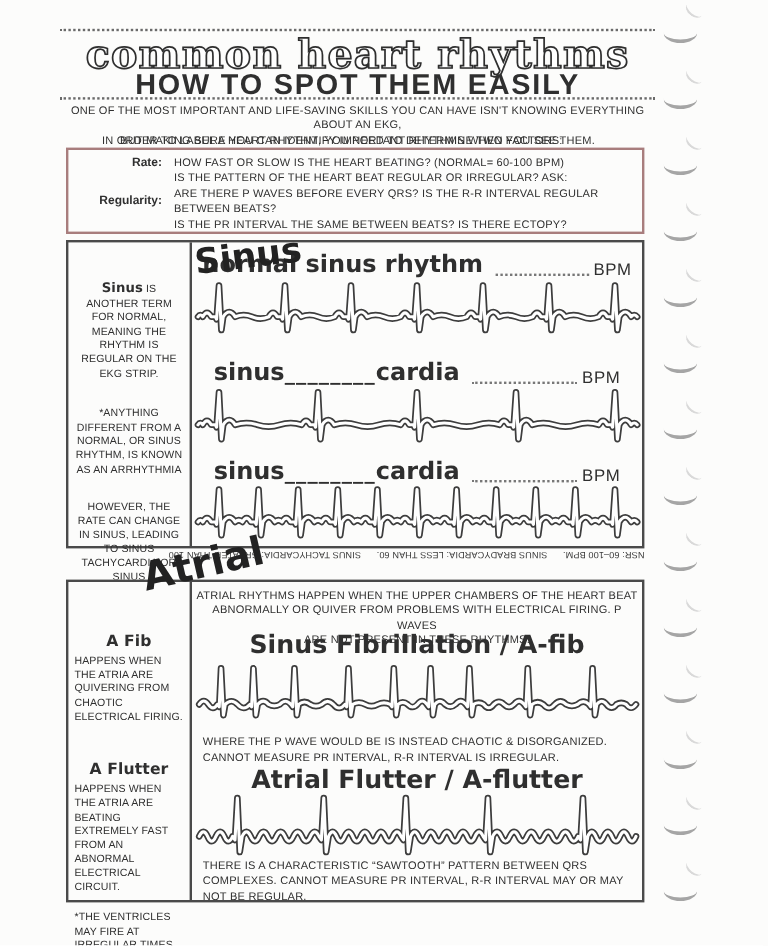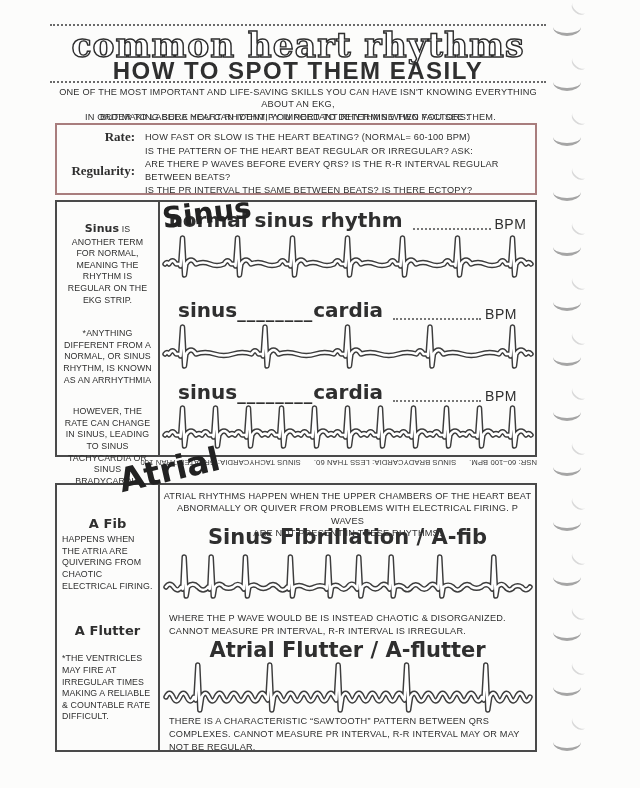--- a/index.html
+++ b/index.html
@@ -11,26 +11,26 @@
          color:#ffffff;-webkit-text-stroke:1.4px #2e2e2e;text-shadow:0 0 1px #2e2e2e;}
   .subtitle{position:absolute;left:50px;top:57px;width:496px;text-align:center;
             font-weight:700;font-size:24px;letter-spacing:1.5px;}
   .hand{font-size:9.2px;letter-spacing:.2px;line-height:1.35;}
   .intro{position:absolute;left:50px;top:86px;width:496px;text-align:center;}
   .factors-line{position:absolute;left:85px;top:111px;}
   .factors-box{position:absolute;left:55px;top:123px;width:482px;height:72px;
                border:2px solid #a87d7d;box-sizing:border-box;display:flex;flex-direction:column;}
   .factor-row{display:flex;align-items:center;}
   .factor-label{width:78px;text-align:right;padding-right:10px;flex:none;
-                font-family:Liberation Serif, serif;font-weight:700;font-size:13px;}
+                font-family:Liberation Sans, sans-serif;font-weight:700;font-size:10px;}
   .factor-text{font-size:9.2px;letter-spacing:.2px;line-height:1.4;}
   .rbox{position:absolute;left:55px;width:482px;border:2px solid #4a4a4a;box-sizing:border-box;display:flex;background:#fcfcfb;}
   .sinus-box{top:200px;height:257px;}
   .atrial-box{top:483px;height:269px;}
-  .side{width:103px;flex:none;border-right:2px solid #4a4a4a;padding:14px 5px 4px 5px;box-sizing:border-box;
+  .side{width:103px;flex:none;border-right:2px solid #4a4a4a;padding:25px 5px 4px 5px;box-sizing:border-box;
         font-size:8.8px;line-height:1.32;letter-spacing:.1px;}
   .side p{margin:0 0 13px 0;text-align:center;}
   .side .sub-hd{font-family:"DejaVu Sans",sans-serif;font-weight:700;font-size:13px;text-align:center;margin:6px 0 2px 0;}
   .mainc{flex:1;position:relative;}
   .script{font-family:"DejaVu Sans",sans-serif;font-weight:700;}
   .bigscript{position:absolute;font-family:"DejaVu Sans",sans-serif;font-weight:700;z-index:5;color:#222;}
   .sinus-head{left:162px;top:196px;font-size:29px;transform:rotate(-7deg);}
   .atrial-head{left:118px;top:450px;font-size:33px;transform:rotate(-13deg);}
   .srow{position:absolute;left:0;width:100%;}
   .rowhead{display:flex;justify-content:center;align-items:flex-end;font-size:20px;}
@@ -164,20 +164,21 @@
     <span>SINUS TACHYCARDIA: GREATER THAN 100</span>
   </div>
 
   <div class="bigscript atrial-head">Atrial</div>
 
   <section class="rbox atrial-box">
     <aside class="side">
       <div class="sub-hd" style="margin-top:16px">A Fib</div>
       <p style="text-align:left;margin-bottom:0">HAPPENS WHEN THE ATRIA ARE QUIVERING FROM CHAOTIC ELECTRICAL FIRING.</p>
       <div class="sub-hd" style="margin-top:30px">A Flutter</div>
+      <p style="text-align:left;margin-bottom:0">HAPPENS WHEN THE ATRIA ARE BEATING EXTREMELY FAST FROM AN ABNORMAL ELECTRICAL CIRCUIT.</p>
       <p style="text-align:left;margin-top:14px">*THE VENTRICLES MAY FIRE AT IRREGULAR TIMES MAKING A RELIABLE &amp; COUNTABLE RATE DIFFICULT.</p>
     </aside>
     <div class="mainc">
       <div class="a-intro">
         <div>ATRIAL RHYTHMS HAPPEN WHEN THE UPPER CHAMBERS OF THE HEART BEAT</div>
         <div>ABNORMALLY OR QUIVER FROM PROBLEMS WITH ELECTRICAL FIRING. P WAVES</div>
         <div>ARE NOT PRESENT IN THESE RHYTHMS.</div>
       </div>
       <div class="a-head script" style="top:40px">Sinus Fibrillation / A-fib</div>
       <svg class="strip" style="position:absolute;top:68px;left:8px" width="360" height="56" viewBox="0 0 360 56">

